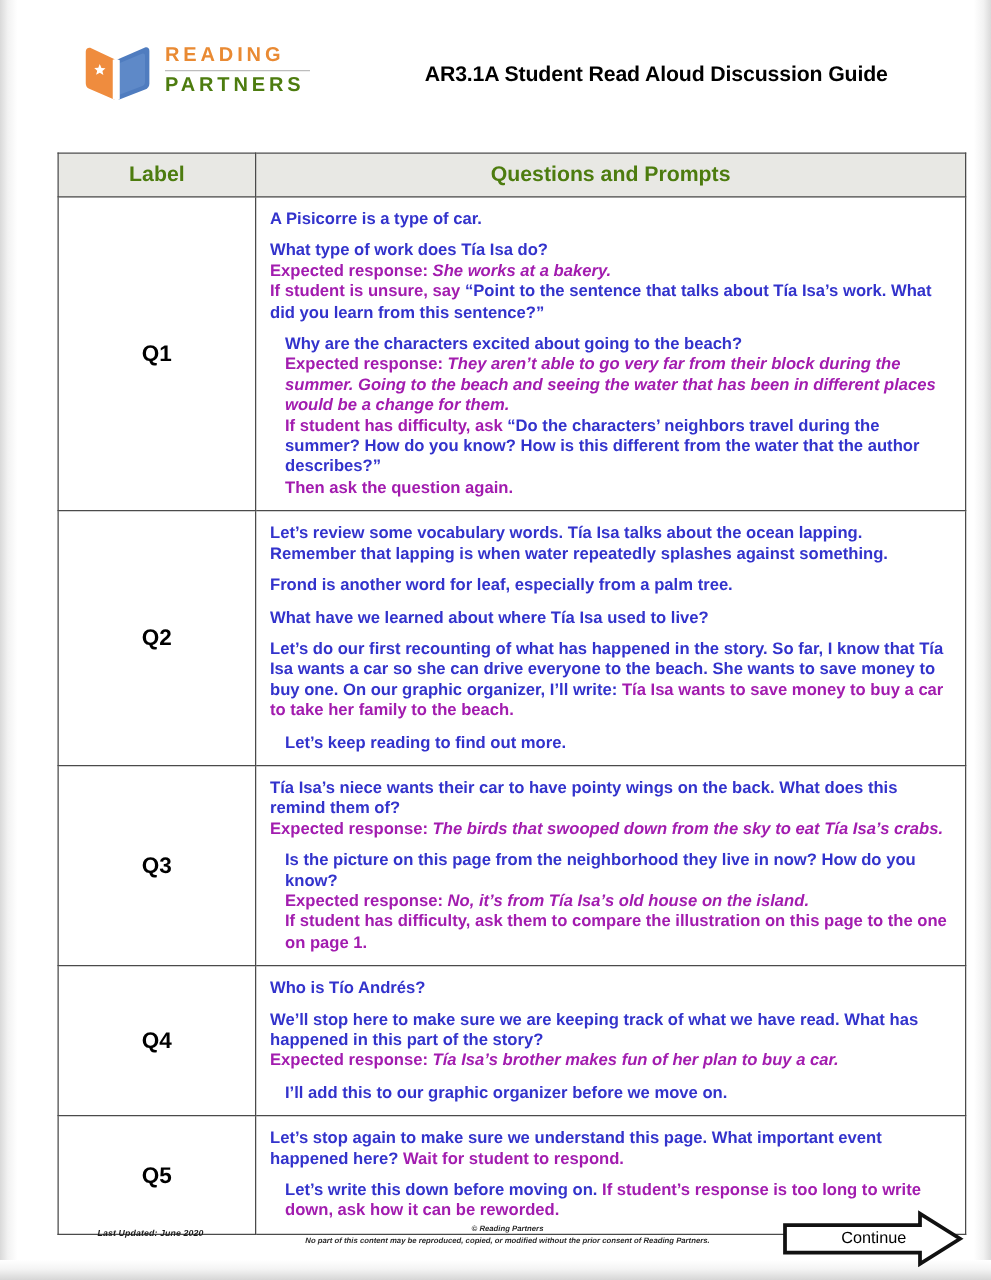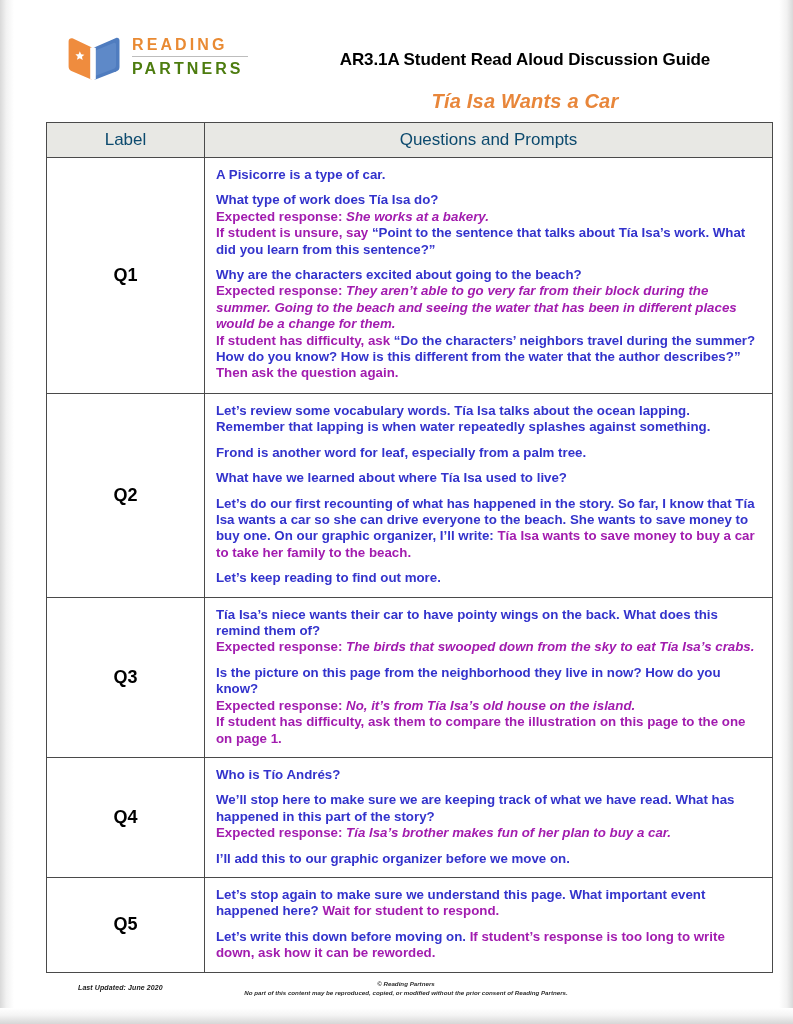--- a/index.html
+++ b/index.html
@@ -122,22 +122,22 @@
   .guide-table th, .guide-table td {
     border: 1px solid #4a4a4a;
     vertical-align: top;
     padding: 0;
     font-weight: bold;
   }
   .guide-table thead th {
     background: #e8e8e4;
     height: 34px;
     font-size: 17px;
-    font-weight: normal;
-    color: #0c4a6e;
+    font-weight: bold;
+    color: #4d7c0f;
     text-align: center;
     vertical-align: middle;
   }
   .col-label { width: 158px; }
   .col-prompts { width: 568px; }
 
   td.label-cell {
     text-align: center;
     vertical-align: middle;
     font-size: 18px;
@@ -146,21 +146,21 @@
   }
   td.prompt-cell {
     padding: 9px 12px 10px 11px;
   }
   .para {
     margin: 0 0 9px 0;
     font-size: 13.3px;
     line-height: 16.4px;
     color: #3333cc;
   }
-  .para:last-child { margin-bottom: 0; }
+  .para:last-child { margin-bottom: 0; margin-left: 12px; }
   .blk { color: #a21caf; }
   .ital { font-style: italic; }
 
   
   .footer {
     position: absolute;
     left: 46px;
     top: 962px;
     width: 726px;
     height: 54px;
@@ -232,21 +232,20 @@
           <path d="M31.8 11.8 L44 6.2 C45.4 5.6 46.6 6.3 46.6 7.7 L46.6 10 L31.8 16.6 Z" fill="#4f7cbf" opacity="0.0"></path>
         </svg>
       </div>
       <div class="logo-text">
         <div class="logo-reading">READING</div>
         <div class="logo-rule"></div>
         <div class="logo-partners">PARTNERS</div>
       </div>
     </div>
     <div class="doc-title">AR3.1A Student Read Aloud Discussion Guide</div>
-    <div class="book-title">Tía Isa Wants a Car</div>
   </div>
 
   <table class="guide-table">
     <colgroup>
       <col class="col-label">
       <col class="col-prompts">
     </colgroup>
     <thead>
       <tr>
         <th>Label</th>
@@ -296,14 +295,20 @@
         </tr>
       </tbody>
   </table>
 
   <div class="footer">
     <div class="footer-updated">Last Updated: June 2020</div>
     <div class="footer-copy">
       <div>© Reading Partners</div>
       <div>No part of this content may be reproduced, copied, or modified without the prior consent of Reading Partners.</div>
     </div>
+    <div class="continue-wrap">
+      <svg viewBox="0 0 148 46" width="148" height="46" aria-hidden="true">
+        <path d="M4 12 L112 12 L112 3 L144 23 L112 43 L112 34 L4 34 Z" fill="#ffffff" stroke="#111111" stroke-width="3" stroke-linejoin="miter"></path>
+      </svg>
+      <div class="continue-label">Continue</div>
+    </div>
   </div>
 </div>
 
 </body></html>

